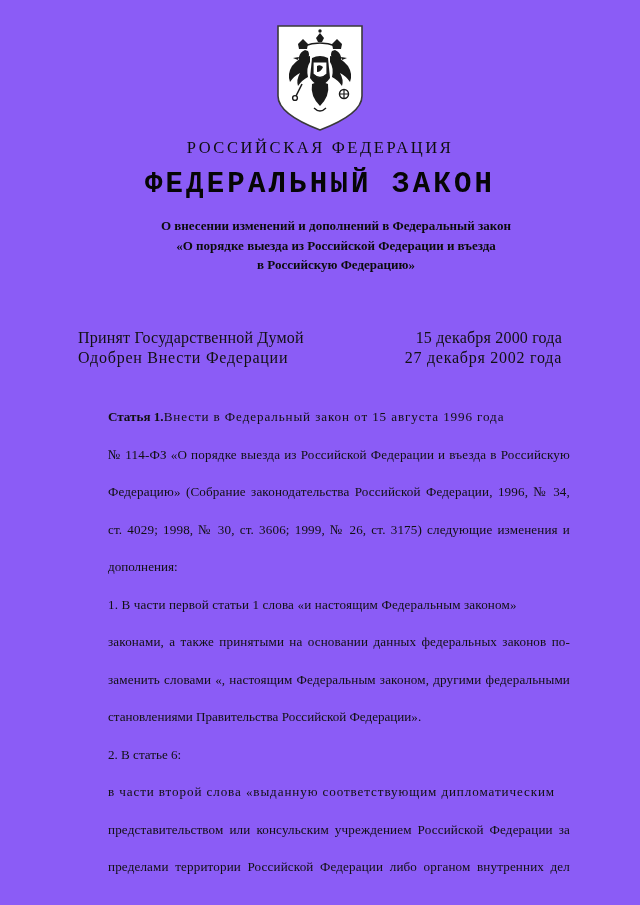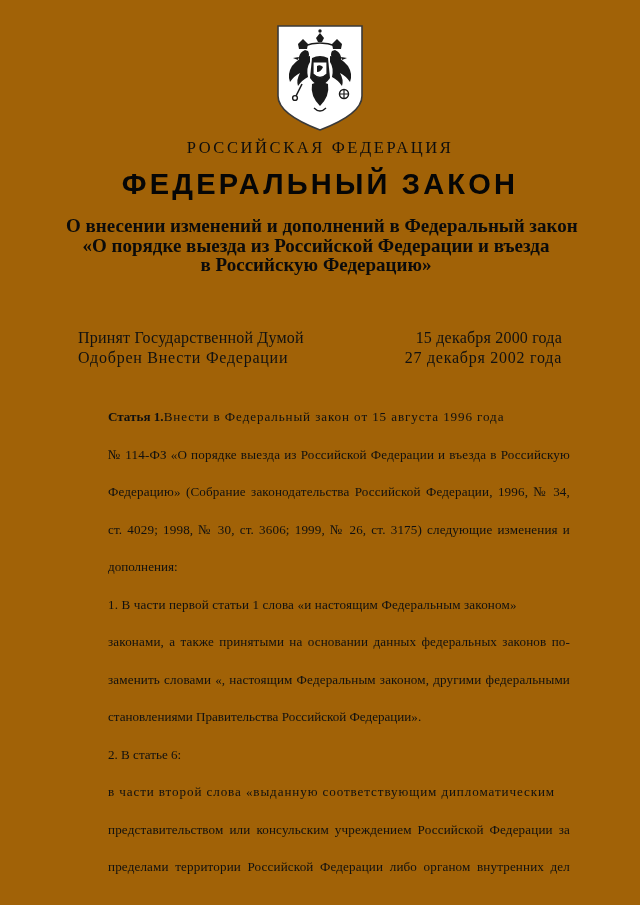--- a/index.html
+++ b/index.html
@@ -4,21 +4,21 @@
 <style>
   html, body {
     margin: 0;
     padding: 0;
     background: #ffffff;
   }
   .page {
     position: relative;
     width: 640px;
     height: 905px;
-    background: #a16207;
+    background: #8b5cf6;
     overflow: hidden;
     font-family: "Liberation Serif", "DejaVu Serif", serif;
     color: #111111;
   }
 
   
   .emblem-wrap {
     position: absolute;
     top: 22px;
     left: 0;
@@ -47,31 +47,31 @@
     color: #0d0d0d;
     margin: 0;
     font-family: "Liberation Serif", "DejaVu Serif", serif;
   }
   .law-line {
     font-size: 29px;
     letter-spacing: 3.2px;
     font-weight: 700;
     color: #060606;
     margin: 10px 0 0 0;
-    font-family: Liberation Sans, sans-serif;
+    font-family: Liberation Mono, monospace;
   }
 
   
   .subtitle {
     position: absolute;
     top: 216px;
-    left: 66px;
+    left: 86px;
     width: 500px;
     text-align: center;
-    font-size: 19px;
+    font-size: 13px;
     font-weight: 700;
     line-height: 19.5px;
     color: #0b0b0b;
   }
   .subtitle div { white-space: nowrap; }
 
   
   .adoption {
     position: absolute;
     top: 328px;

